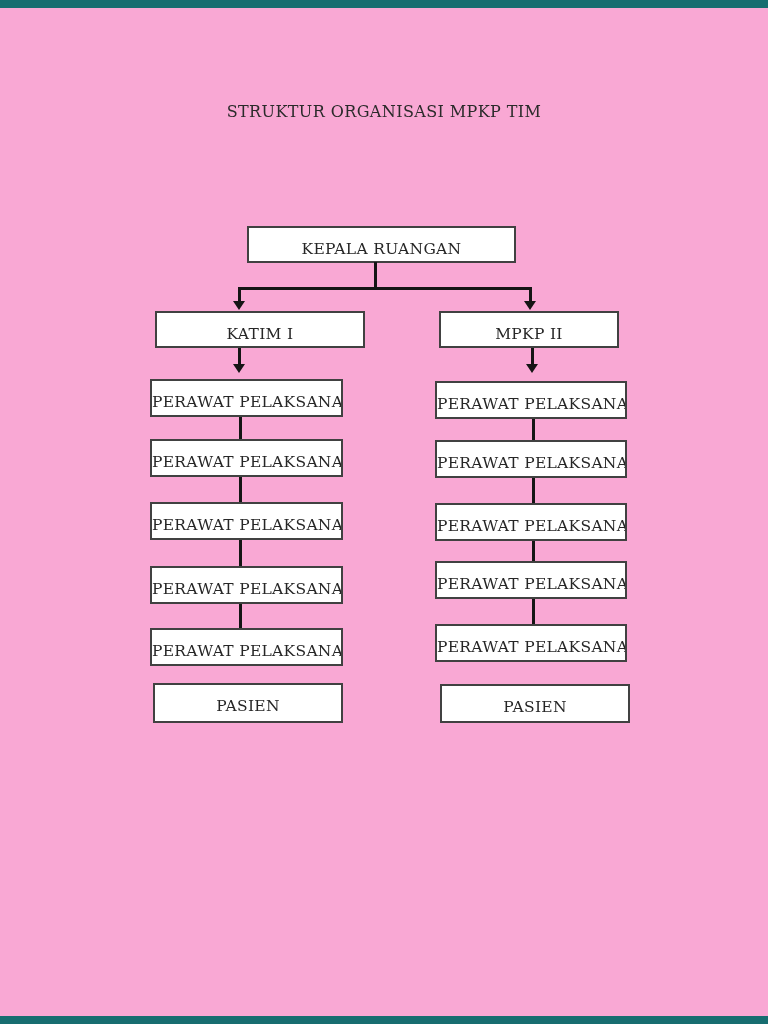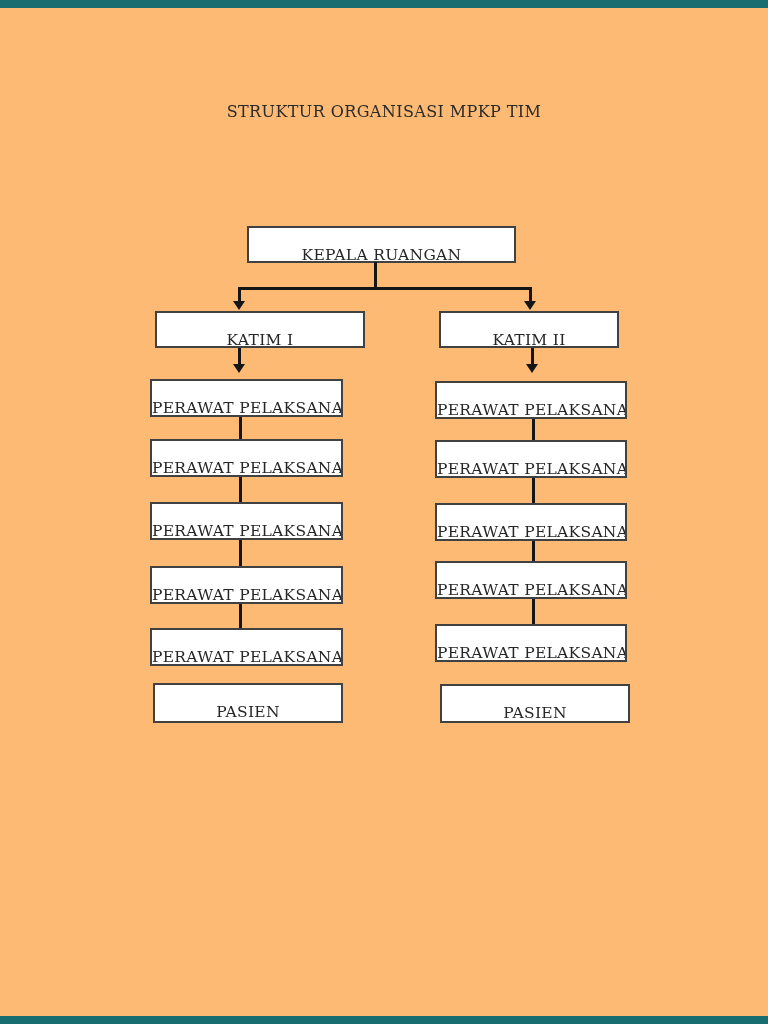--- a/index.html
+++ b/index.html
@@ -1,20 +1,20 @@
 <!DOCTYPE html>
 <html><head>
 <meta charset="utf-8">
 <style>
   html, body { margin: 0; padding: 0; background: #ffffff; }
   .page {
     position: relative;
     width: 768px;
     height: 1024px;
-    background: #fdba74;
+    background: #f9a8d4;
     overflow: hidden;
     font-family: "DejaVu Serif", "Liberation Serif", serif;
   }
   .edge-bar {
     position: absolute;
     left: 0;
     width: 768px;
     height: 8px;
     background: #176D70;
   }
@@ -37,21 +37,21 @@
   .box {
     position: absolute;
     box-sizing: border-box;
     border: 2px solid #414141;
     background: #ffffff;
     text-align: center;
     font-size: 15.5px;
     line-height: 18px;
     letter-spacing: 0.3px;
     color: #262626;
-    padding-top: 18px;
+    padding-top: 12px;
     white-space: nowrap;
     overflow: hidden;
   }
 
   
   .vline, .hline {
     position: absolute;
     background: #151515;
   }
   .vline { width: 3px; }
@@ -98,21 +98,21 @@
   <div class="box b-kepala">KEPALA RUANGAN</div>
 
   <div class="vline" style="left:374px; top:262px; height:27px;"></div>
   <div class="hline" style="left:238px; top:287px; width:294px;"></div>
   <div class="vline" style="left:238px; top:289px; height:13px;"></div>
   <div class="arrowhead" style="left:233px; top:301px;"></div>
   <div class="vline" style="left:529px; top:289px; height:13px;"></div>
   <div class="arrowhead" style="left:524px; top:301px;"></div>
 
   <div class="box b-katim1">KATIM I</div>
-  <div class="box b-katim2">KATIM II</div>
+  <div class="box b-katim2">MPKP II</div>
 
   <div class="vline" style="left:238px; top:348px; height:17px;"></div>
   <div class="arrowhead" style="left:233px; top:364px;"></div>
   <div class="vline" style="left:531px; top:348px; height:17px;"></div>
   <div class="arrowhead" style="left:526px; top:364px;"></div>
 
   <div class="box b-l0">PERAWAT PELAKSANA</div>
   <div class="box b-l1">PERAWAT PELAKSANA</div>
   <div class="box b-l2">PERAWAT PELAKSANA</div>
   <div class="box b-l3">PERAWAT PELAKSANA</div>

